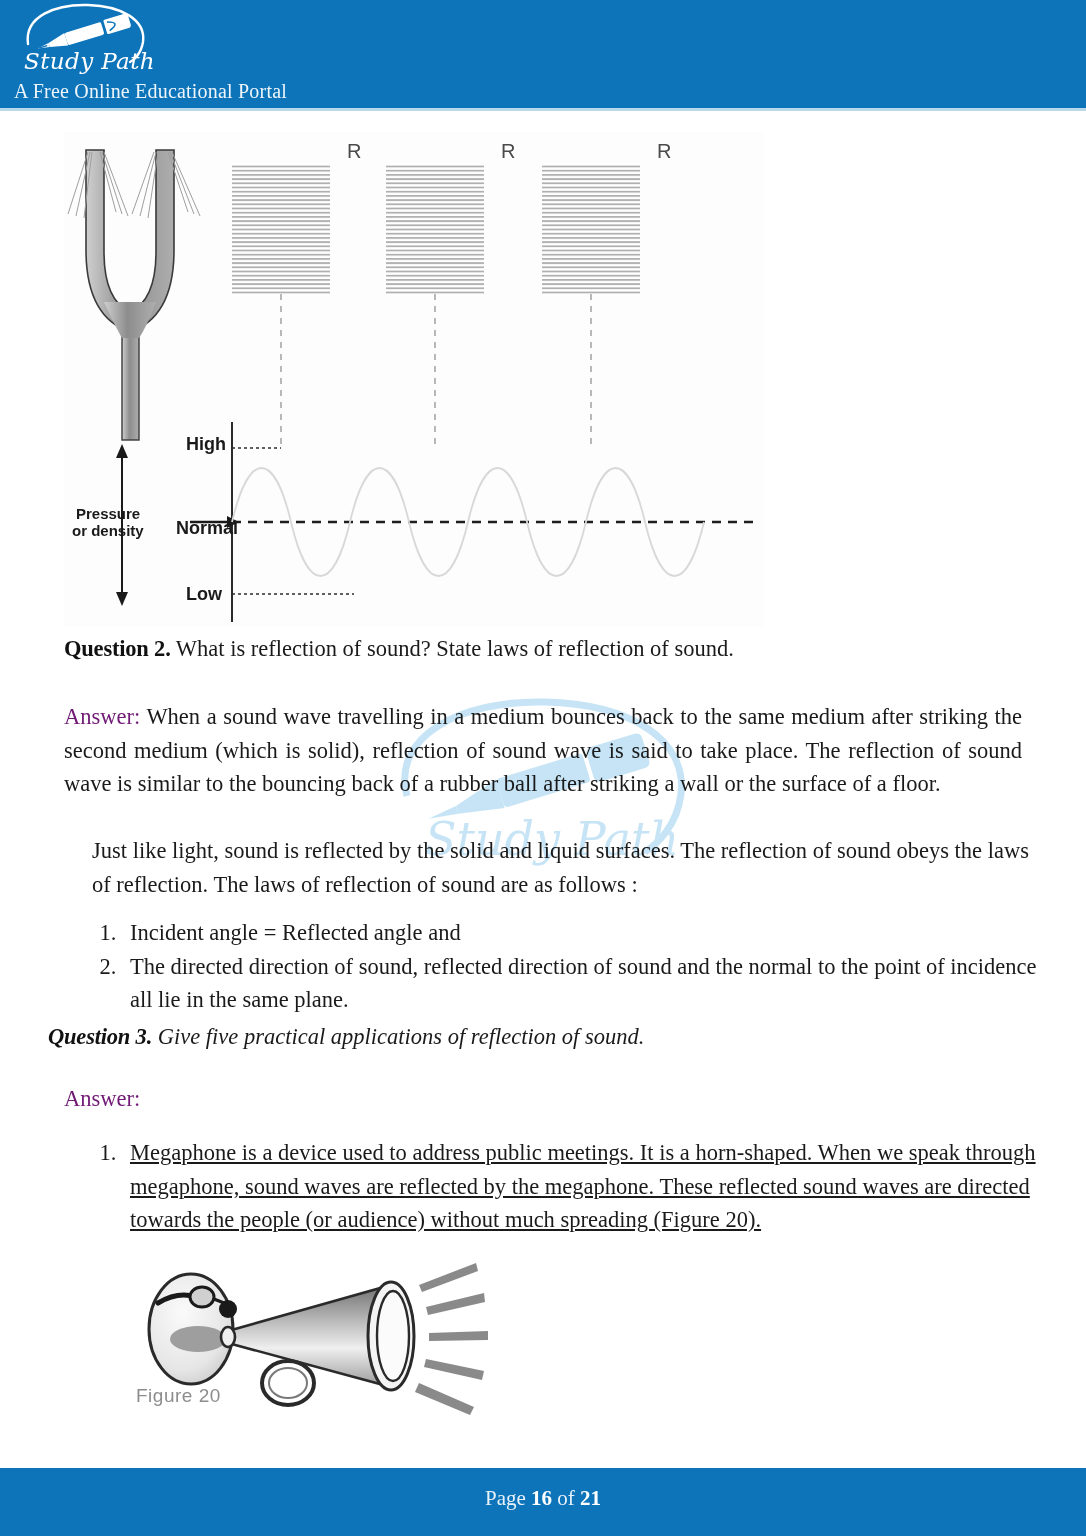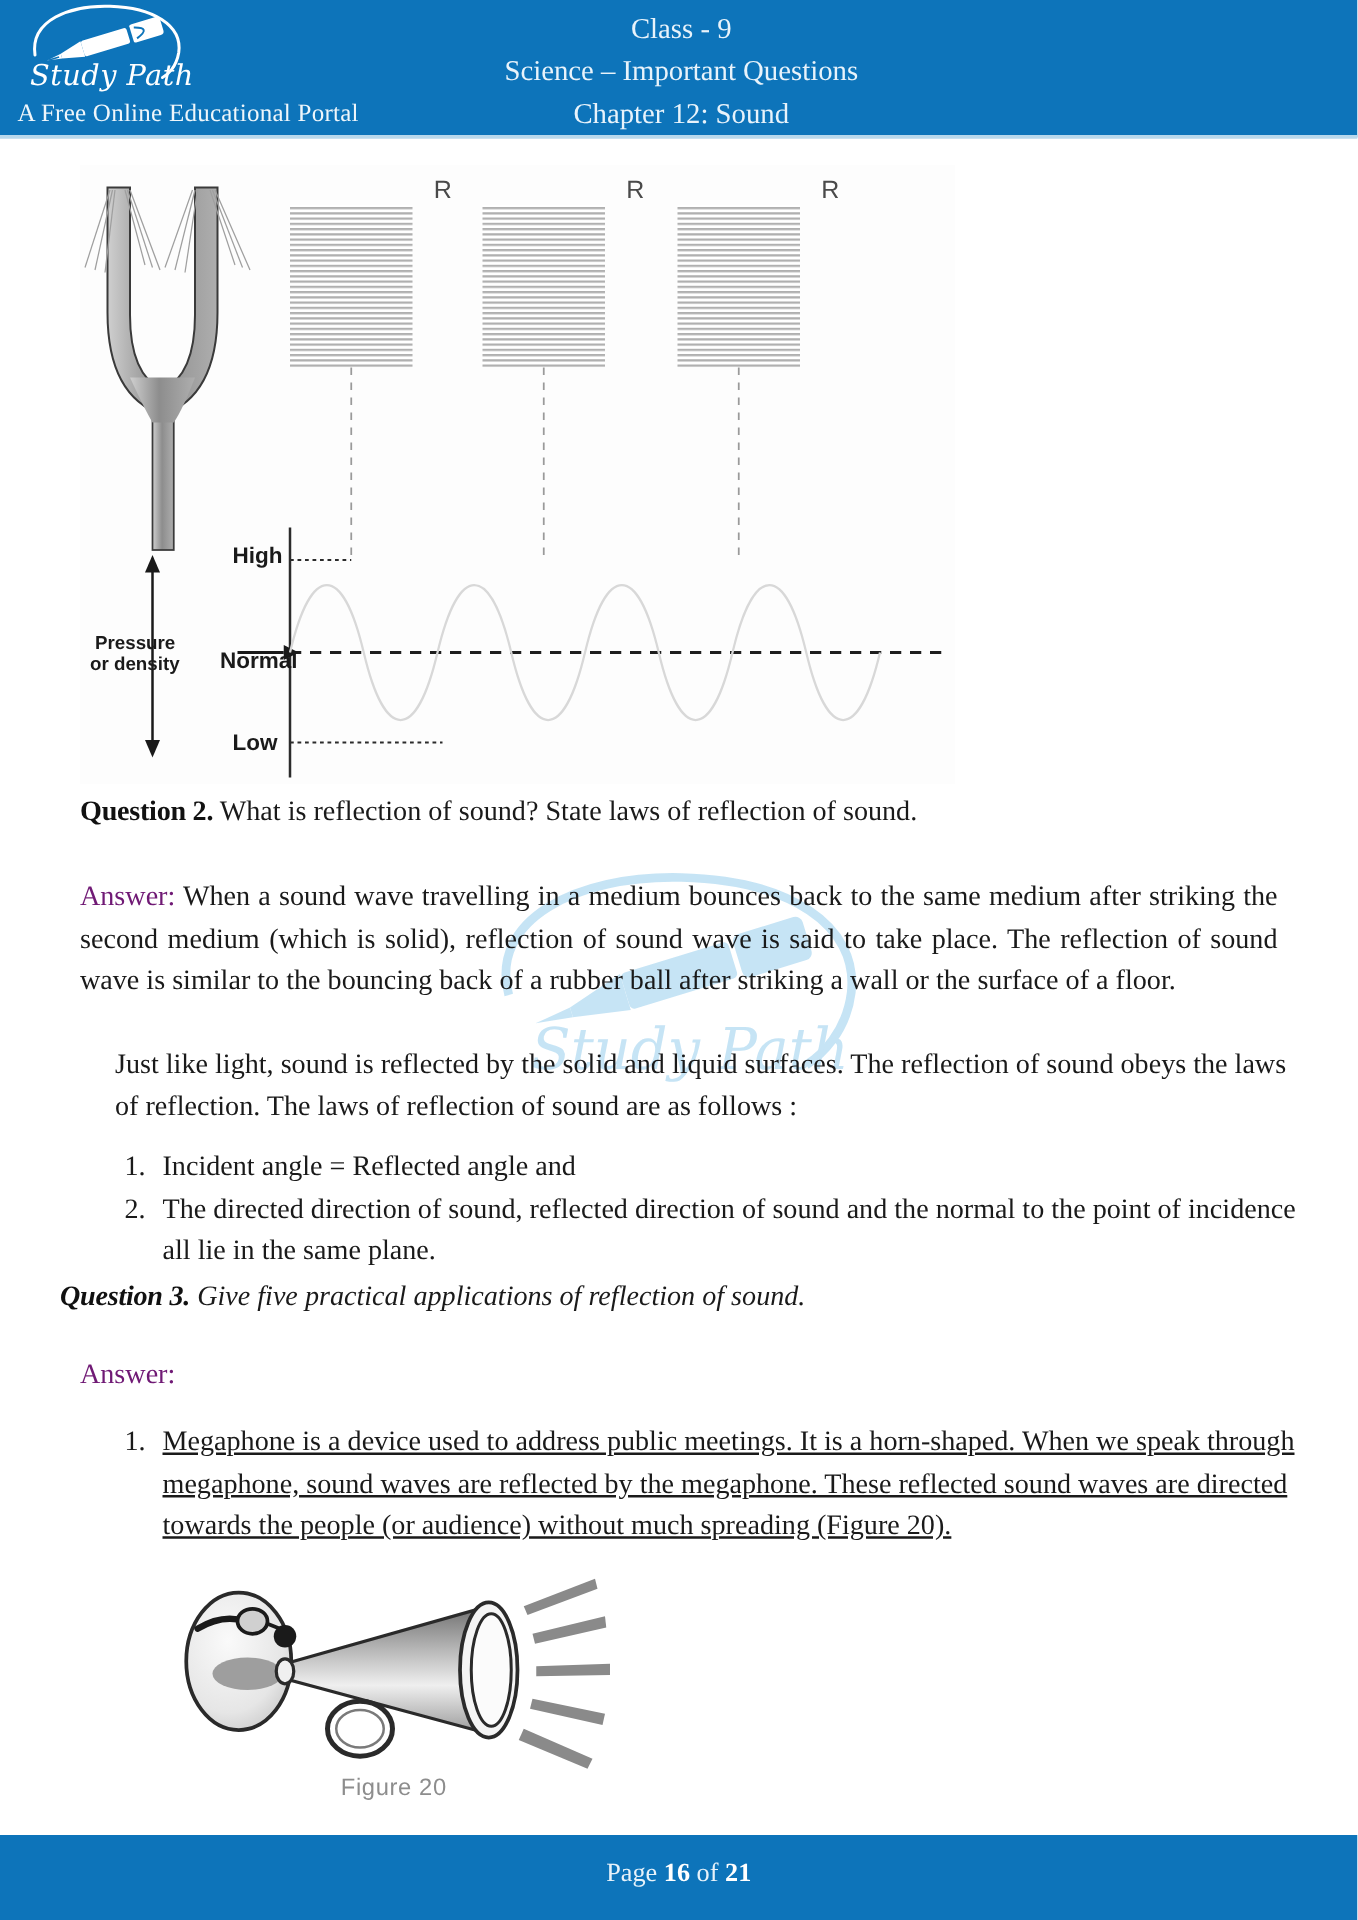--- a/index.html
+++ b/index.html
@@ -158,23 +158,23 @@
   .fig-mega {
     position: absolute;
     left: 136px;
     top: 1135px;
     width: 358px;
     height: 200px;
   }
   .fig-caption {
     position: absolute;
     left: 136px;
-    top: 1308px;
+    top: 1273px;
     width: 358px;
-    text-align: center;
+    text-align: left;
     font-family: "Liberation Sans", sans-serif;
     font-size: 19px;
     color: #8d8d8d;
     letter-spacing: 0.5px;
   }
 
   
   .footer {
     position: absolute;
     left: 0;
@@ -211,25 +211,20 @@
           <line x1="24" y1="33" x2="15" y2="33" stroke="#0d74ba" stroke-width="1.3"></line>
           <line x1="84" y1="26" x2="84" y2="39" stroke="#0d74ba" stroke-width="1.6"></line>
           <path d="M88 28 q14 4 0 9" fill="none" stroke="#0d74ba" stroke-width="1.6"></path>
         </g>
       </svg>
     </div>
     <div class="logo-script">Study Path</div>
     <div class="logo-tagline">A Free Online Educational Portal</div>
   </div>
 
-  <div class="header-titles">
-    <div class="line">Class - 9</div>
-    <div class="line">Science – Important Questions</div>
-    <div class="line">Chapter 12: Sound</div>
-  </div>
 </div>
 <div class="header-accent"></div>
 
 <div class="content">
 
   <div class="fig-wave">
     <svg width="700" height="495" viewBox="0 0 700 495">
       <defs>
         <linearGradient id="forkgrad" x1="0" y1="0" x2="1" y2="0">
           <stop offset="0%" stop-color="#cfcfcf"></stop>

